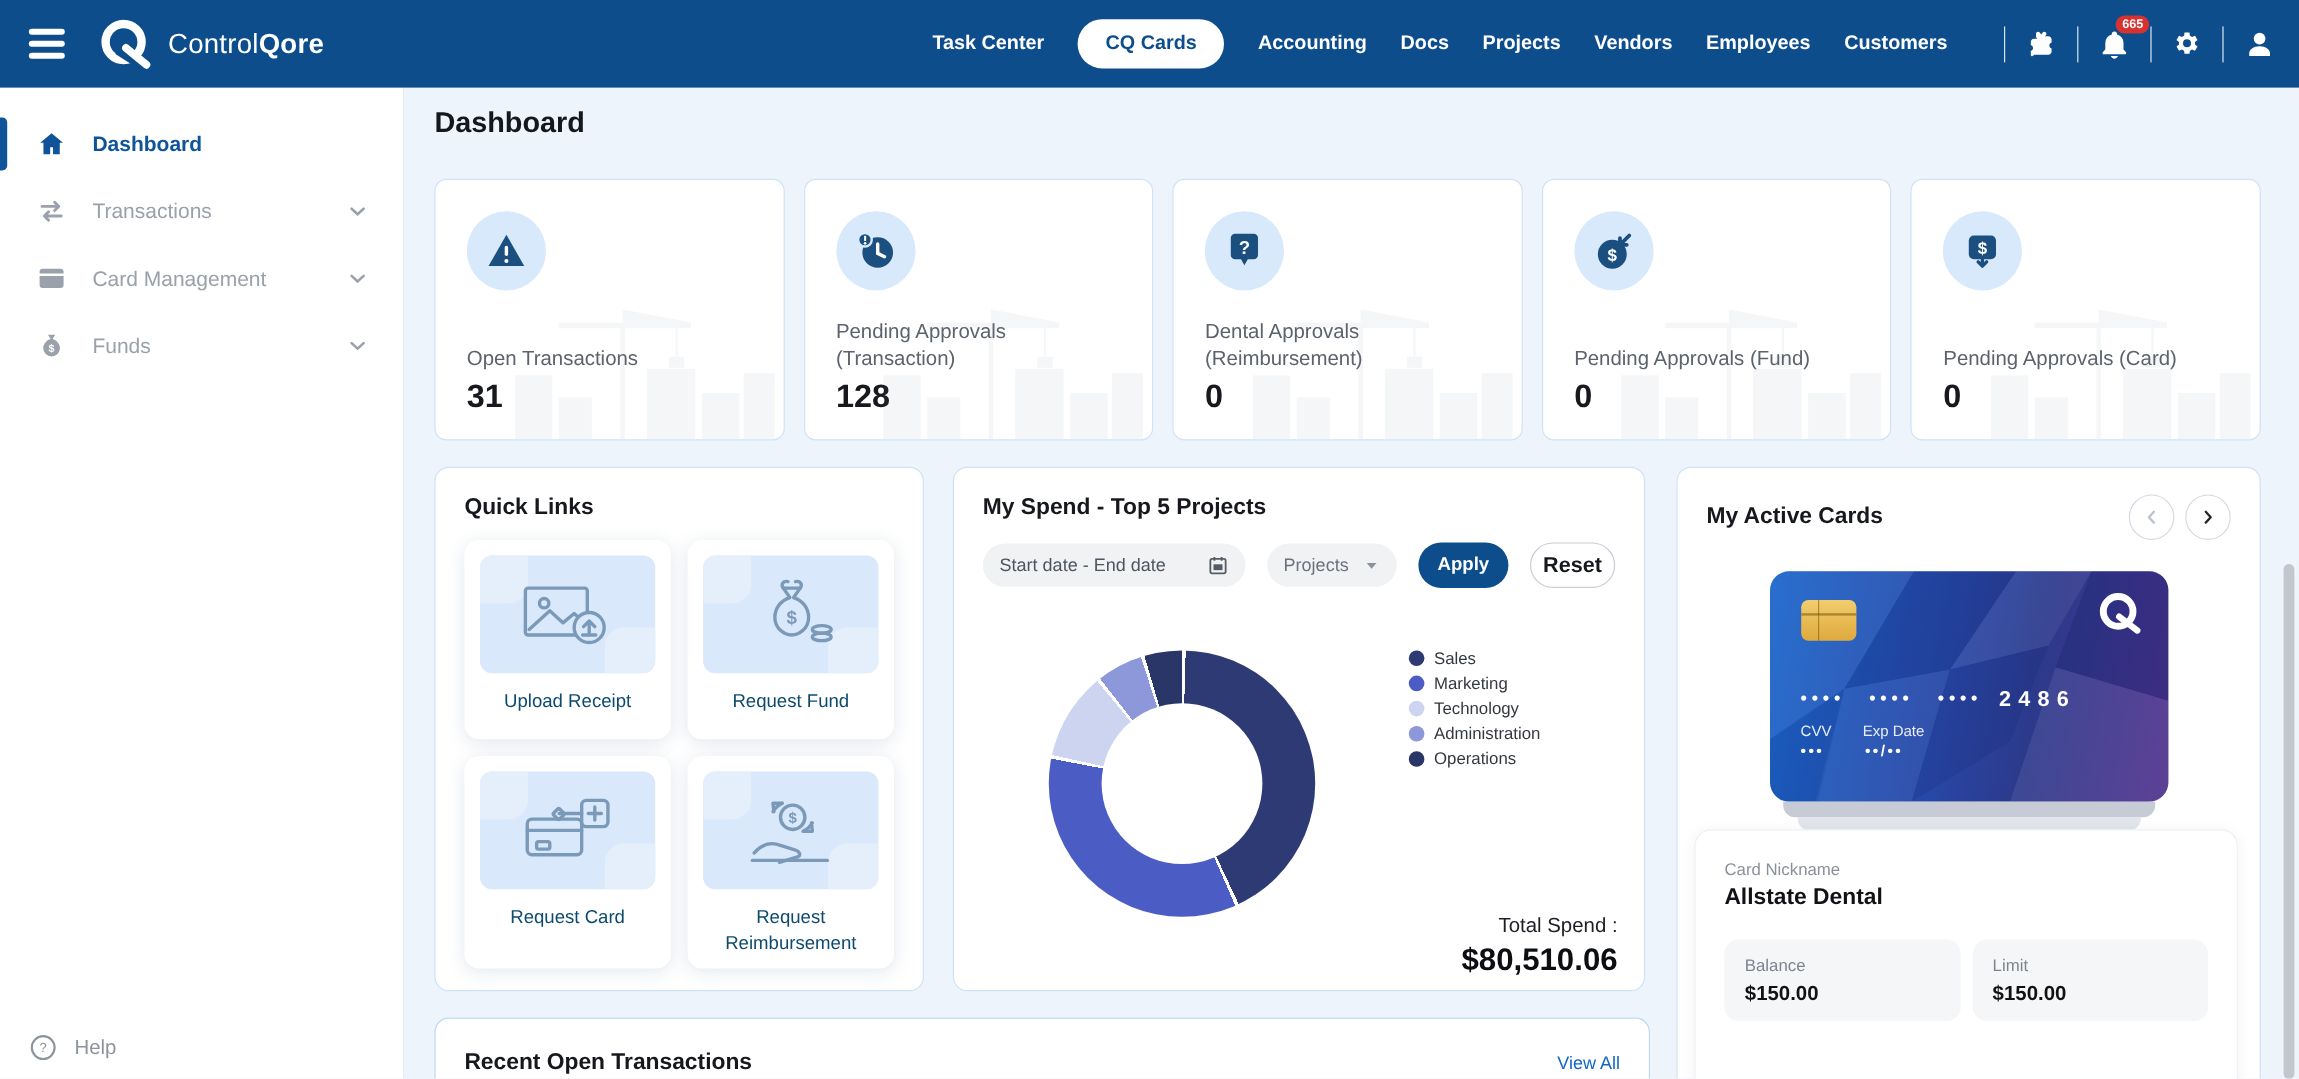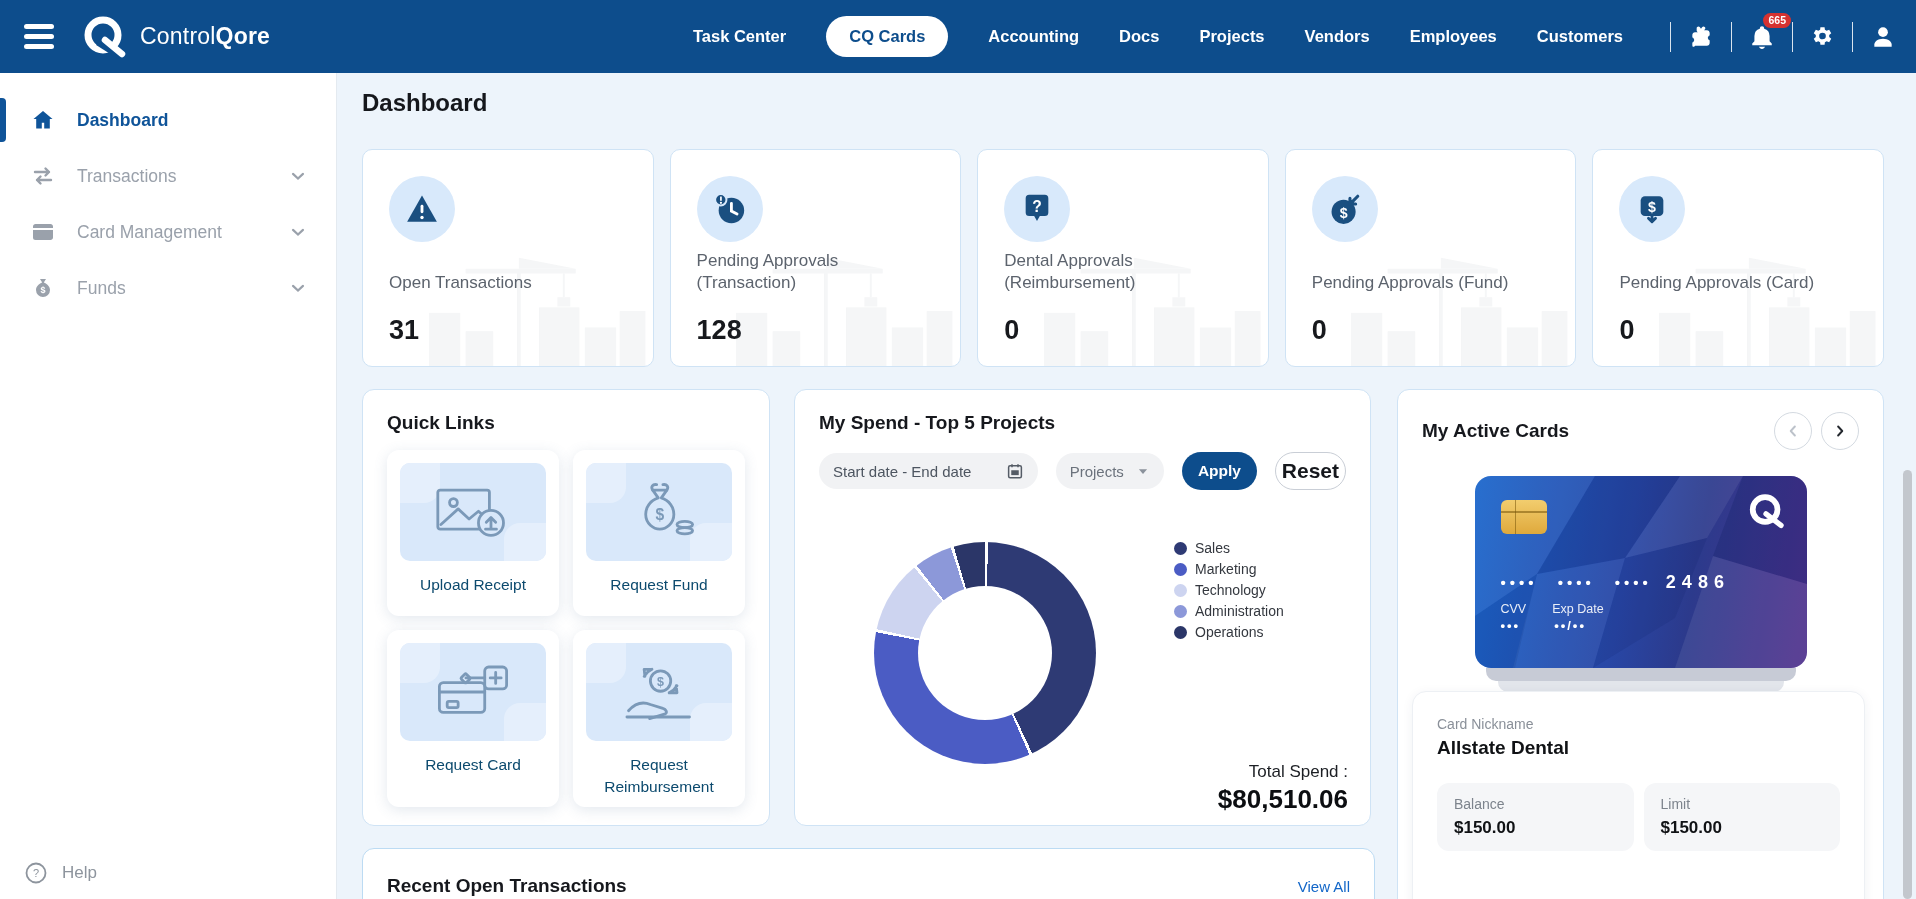--- a/index.html
+++ b/index.html
@@ -7,21 +7,21 @@
   body { font-family:"Liberation Sans", sans-serif; background:#edf4fb; position:relative; }
 
   
   .topbar { position:absolute; left:0; top:0; width:1916px; height:73px; background:#0d4d8c;
             display:flex; align-items:center; color:#fff; z-index:10; }
   .hamburger { background:none; border:none; cursor:pointer; margin-left:18px; display:flex; flex-direction:column; gap:5px; padding:6px; }
   .hamburger i { display:block; width:30px; height:5px; background:#fff; border-radius:3px; }
   .brand { display:flex; align-items:center; gap:10px; margin-left:18px; cursor:pointer; }
   .brand-text { font-size:23px; letter-spacing:.2px; }
   .brand-text b { font-weight:700; }
-  .nav { display:flex; align-items:center; gap:40px; margin-left:auto; }
+  .nav { display:flex; align-items:center; gap:28px; margin-left:auto; }
   .nav a { color:#fff; text-decoration:none; font-size:16.5px; font-weight:600; white-space:nowrap; cursor:pointer; }
   .nav a.active { background:#fff; color:#0d4d8c; padding:11px 23px; border-radius:23px; }
   .topbar-icons { display:flex; align-items:center; margin-left:34px; margin-right:16px; }
   .tb-sep { width:1px; height:30px; background:rgba(255,255,255,.85); margin:0 13px; }
   .tb-btn { background:none; border:none; cursor:pointer; color:#fff; position:relative; display:flex; align-items:center; padding:4px; }
   .badge { position:absolute; top:-7px; right:-12px; background:#d63230; color:#fff; font-size:10.5px; font-weight:700;
            border-radius:10px; padding:2px 5px; line-height:1.1; }
 
   
   .sidebar { position:absolute; left:0; top:73px; width:337px; height:826px; background:#fff; border-right:1px solid #e4eaf0; padding-top:19px; }
@@ -35,21 +35,21 @@
   
   .main { position:absolute; left:337px; top:73px; width:1579px; height:826px; overflow:hidden; }
   .page-title { position:absolute; left:25px; top:16px; font-size:24px; font-weight:700; color:#15171c; }
 
   
   .stats { position:absolute; left:25px; top:76px; width:1522px; height:218px; display:grid; grid-template-columns:repeat(5,1fr); gap:16px; }
   .stat-card { position:relative; background:#fff; border:1px solid #cfe3f5; border-radius:10px; padding:26px 26px 20px;
                display:flex; flex-direction:column; overflow:hidden; cursor:pointer; }
   .stat-icon-wrap { width:66px; height:66px; border-radius:50%; background:#d8e9fb; display:flex; align-items:center; justify-content:center; color:#1a4f80; }
   .stat-label { margin-top:auto; min-height:48px; display:flex; align-items:flex-end; font-size:17px; line-height:1.33; color:#5c636d; max-width:230px; }
-  .stat-value { margin-top:20px; font-size:27px; font-weight:700; color:#17191d; }
+  .stat-value { margin-top:4px; font-size:27px; font-weight:700; color:#17191d; }
   .wm { position:absolute; right:4px; bottom:0; width:76%; opacity:.07; pointer-events:none; }
 
   
   .panel { position:absolute; background:#fff; border:1px solid #cfe3f5; border-radius:12px; }
   .panel-title { font-size:19px; font-weight:600; color:#16181d; }
 
   
   .quick { left:25px; top:316px; width:408px; height:437px; padding:22px 24px; }
   .ql-grid { margin-top:16px; display:grid; grid-template-columns:1fr 1fr; gap:14px; }
   .ql-tile { background:#fff; border-radius:12px; box-shadow:0 3px 14px rgba(80,110,150,.16); padding:13px 13px 10px; cursor:pointer;
@@ -60,21 +60,21 @@
   .ql-illu svg { position:relative; z-index:1; }
   .ql-label { margin-top:13px; font-size:15.5px; color:#0c4a6e; text-align:center; line-height:1.4; }
 
   
   .spend { left:457px; top:316px; width:577px; height:437px; padding:22px 24px; }
   .filters { display:flex; align-items:center; gap:18px; margin-top:18px; }
   .pill { height:36px; border-radius:18px; display:flex; align-items:center; font-size:15px; }
   .date-pill { width:232px; background:#f1f2f4; color:#4d5560; padding:0 14px; justify-content:space-between; cursor:pointer; }
   .proj-pill { width:114px; background:#f1f2f4; color:#6b727c; padding:0 14px; justify-content:space-between; cursor:pointer; }
   .btn-apply { width:80px; background:#0d4d8c; color:#fff; font-weight:700; justify-content:center; border:none; cursor:pointer; font-size:15.5px; height:38px; border-radius:19px; }
-  .btn-reset { width:76px; background:#fff; color:#16181d; font-weight:700; justify-content:center; border:1px solid #c9ced6; cursor:pointer; font-size:21px; height:38px; border-radius:19px; }
+  .btn-reset { width:76px; background:#fff; color:#16181d; font-weight:700; justify-content:center; border:1px solid #c9ced6; cursor:pointer; font-size:18px; height:38px; border-radius:19px; }
   .donut { position:absolute; left:79px; top:152px; width:222px; height:222px; border-radius:50%; }
   .donut-hole { position:absolute; inset:44px; background:#fff; border-radius:50%; }
   .legend { position:absolute; left:379px; top:150px; display:flex; flex-direction:column; gap:5px; }
   .legend-item { display:flex; align-items:center; gap:8px; font-size:14px; color:#34383f; }
   .legend-item i { width:13px; height:13px; border-radius:50%; display:inline-block; }
   .total-spend { position:absolute; right:22px; bottom:10px; text-align:right; }
   .total-spend .t-label { font-size:17px; color:#1c1f24; }
   .total-spend .t-value { font-size:26px; font-weight:700; color:#0c0e11; margin-top:2px; }
 
   

